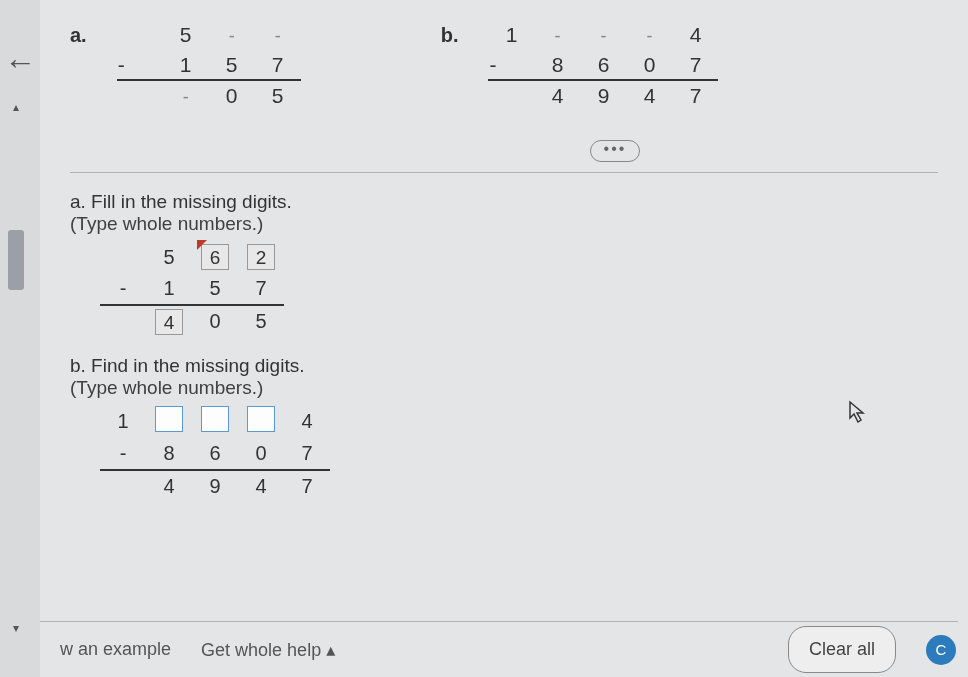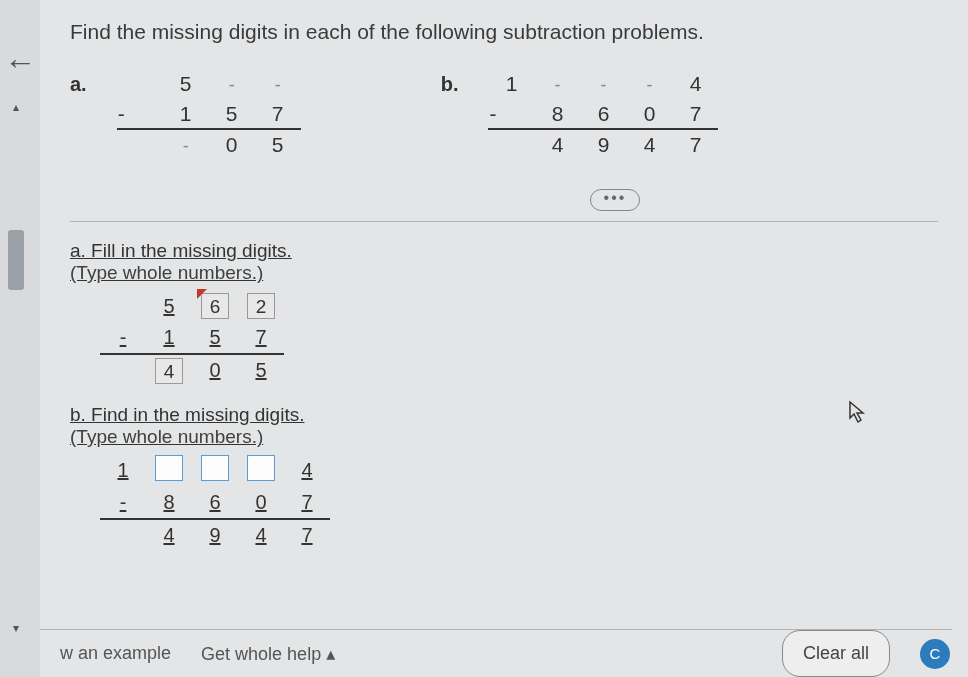--- a/index.html
+++ b/index.html
@@ -112,21 +112,20 @@
     letter-spacing: 2px;
     cursor: default;
   }
   .divider-line {
     border: none;
     border-top: 1.5px solid #b0b2b3;
     margin: 0 0 18px 0;
   }
   .answer-section {
     margin-bottom: 18px;
-    text-decoration: underline;
   }
   .answer-prompt {
     font-size: 19px;
     color: #333;
   }
   .answer-hint {
     font-size: 19px;
     color: #404040;
     margin-bottom: 6px;
   }
@@ -173,23 +172,23 @@
   .cursor-arrow {
     position: absolute;
     right: 100px;
     top: 400px;
     font-size: 22px;
     color: #333;
   }
   .bottom-bar {
     position: absolute;
     left: 0;
-    right: 16px;
+    right: 10px;
     bottom: 0;
-    height: 48px;
+    height: 56px;
     border-top: 1.5px solid #b0b2b3;
     background: #e4e5e6;
     display: flex;
     align-items: center;
     padding: 0 20px;
     gap: 30px;
   }
   .bottom-link {
     font-size: 18px;
     color: #555;
@@ -224,21 +223,20 @@
 <div class="back-arrow">←</div>
 
 <div class="scroll-track">
   <div class="scroll-up">▴</div>
   <div class="scroll-thumb"></div>
   <div class="scroll-down" style="position:absolute;bottom:0">▾</div>
 </div>
 
 <div class="page">
 
-  <div class="question-text">Find the missing digits in each of the following subtraction problems.</div>
 
   <div class="problems-row">
 
     <div class="problem">
       <div class="prob-label">a.</div>
       <table class="subtract">
         <tbody>
             <tr>
           <td></td>
           <td>5</td>

